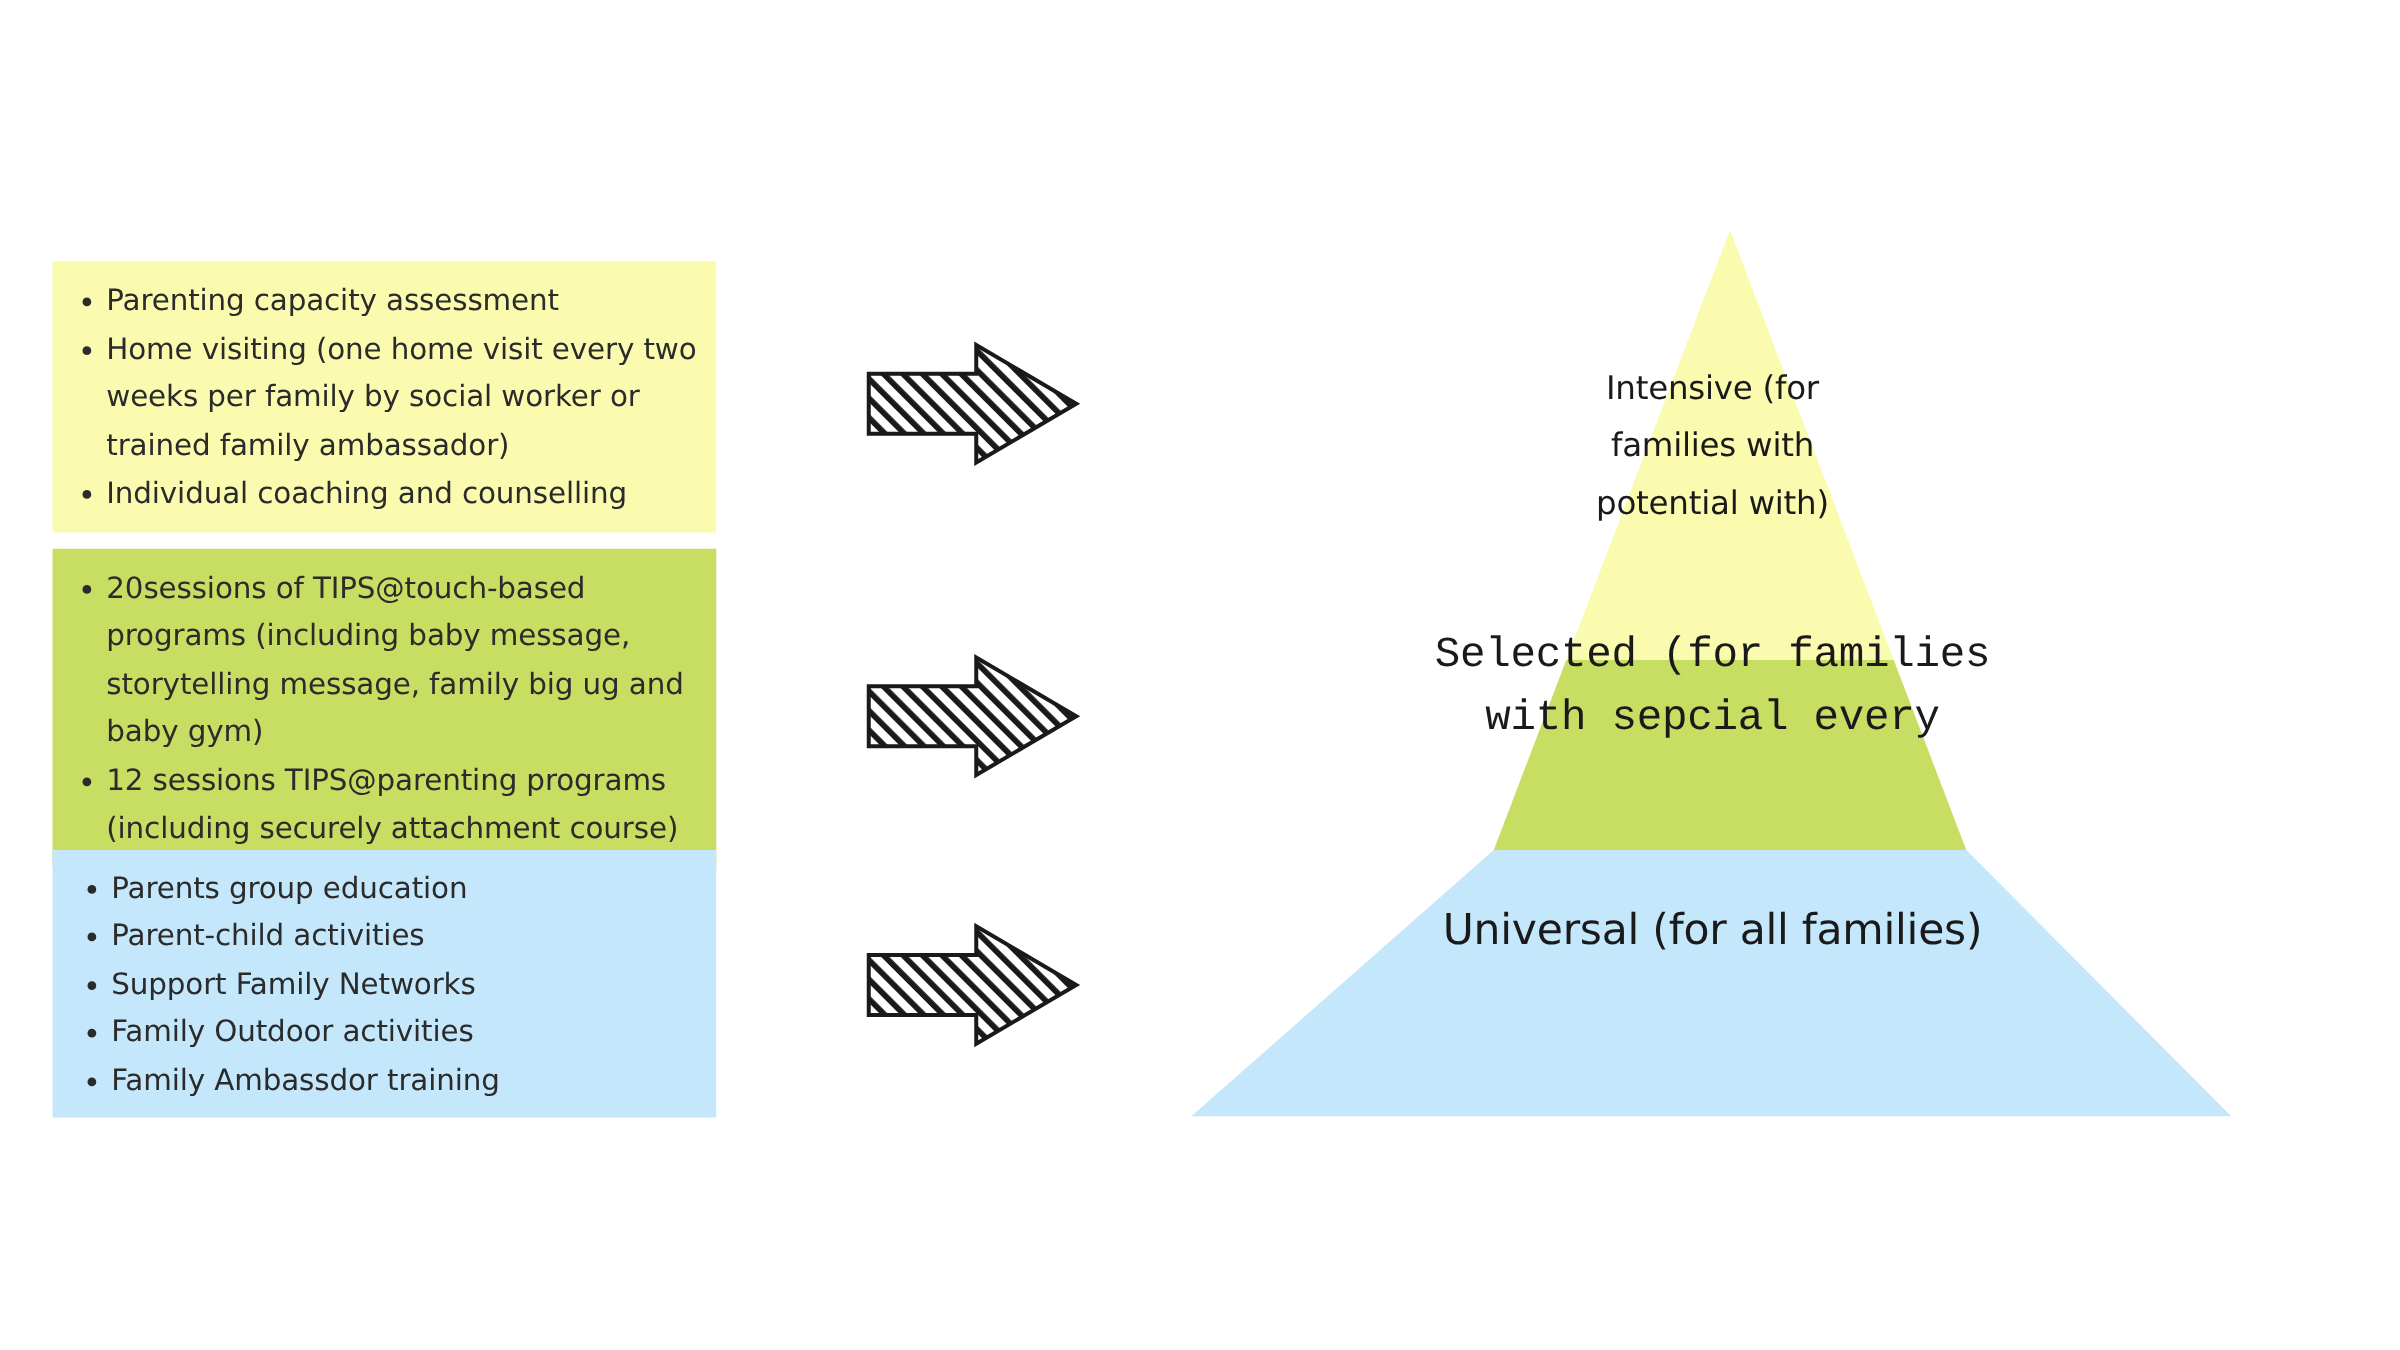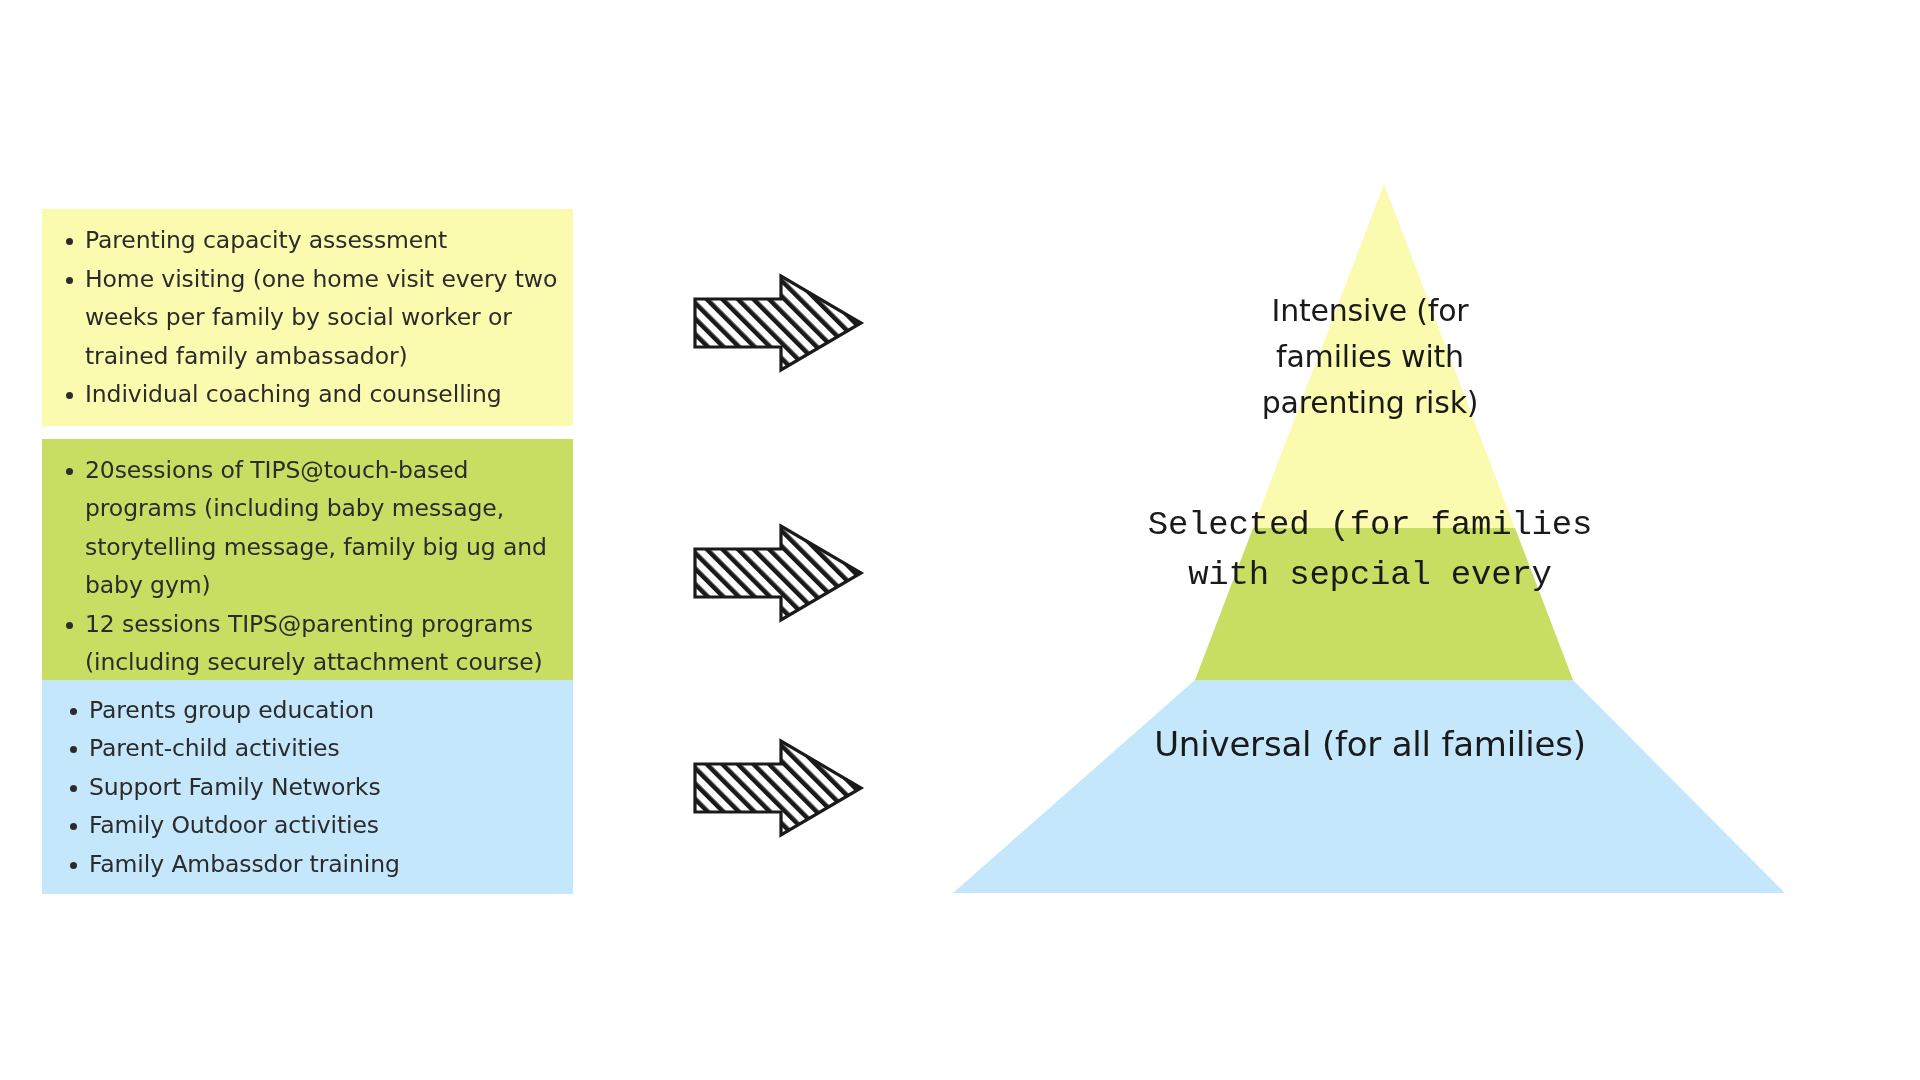--- a/index.html
+++ b/index.html
@@ -82,21 +82,21 @@
   .pyr-label {
     position: absolute;
     text-align: center;
     color: #1a1a1a;
     font-size: 31px;
     line-height: 46px;
     letter-spacing: -0.2px;
     width: 100%;
     pointer-events: none;
   }
-  .pyr-label-intensive { top: 118px;  left: 0; font-size: 30px; line-height: 46px; }
+  .pyr-label-intensive { top: 118px;  left: 0; font-size: 26px; line-height: 46px; }
   .pyr-label-selected  { top: 330px;  left: 0; font-size: 34px; line-height: 50px; font-family: Liberation Mono, monospace; }
   .pyr-label-universal { top: 549px;  left: 0; font-size: 34px; line-height: 50px; }
 </style>
 </head>
 <body>
 
 <div id="canvas">
 
   <div class="block block-yellow">
     <ul class="bullet-list">
@@ -175,21 +175,21 @@
     <svg width="880" height="740" viewBox="0 0 880 740" style="position:absolute;left:0;top:0;">
 
       <polygon points="454,14 585,358 323,358" fill="#FAFBAE"></polygon>
       <polygon points="323,358 585,358 643,510 265,510" fill="#C7DE62"></polygon>
       <polygon points="265,510 643,510 855,723 23,723" fill="#C4E7FB"></polygon>
     </svg>
 
     <div class="pyr-label pyr-label-intensive">
       <div>Intensive (for</div>
       <div>families with</div>
-      <div>parenting risk)</div>
+      <div>potential with)</div>
     </div>
 
     <div class="pyr-label pyr-label-selected">
       <div>Selected (for families</div>
       <div>with sepcial every</div>
     </div>
 
     <div class="pyr-label pyr-label-universal">
       <div>Universal (for all families)</div>
     </div>

